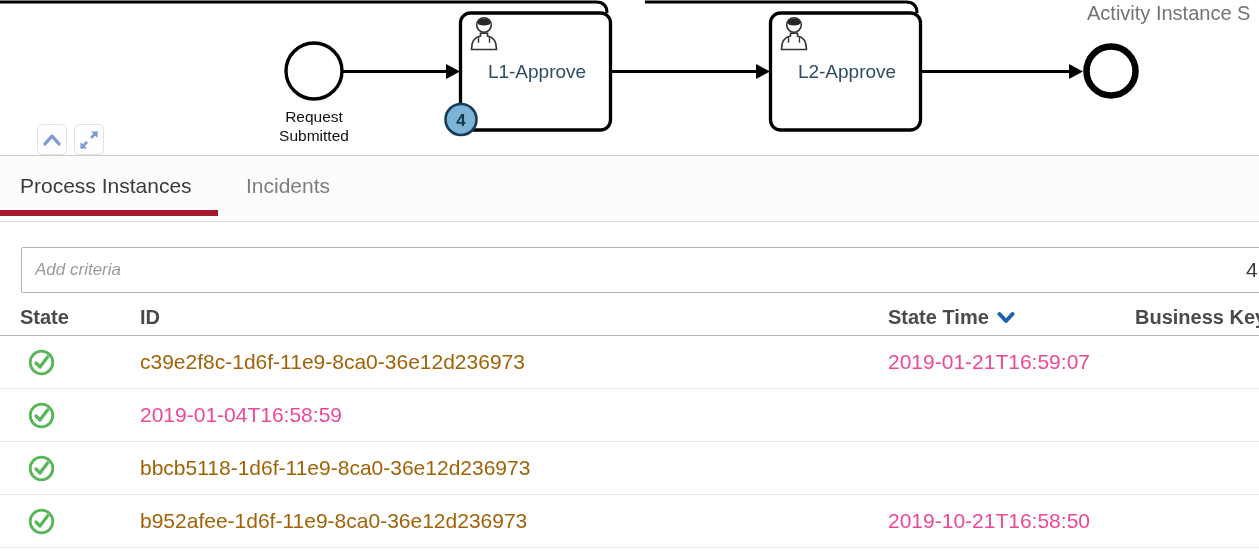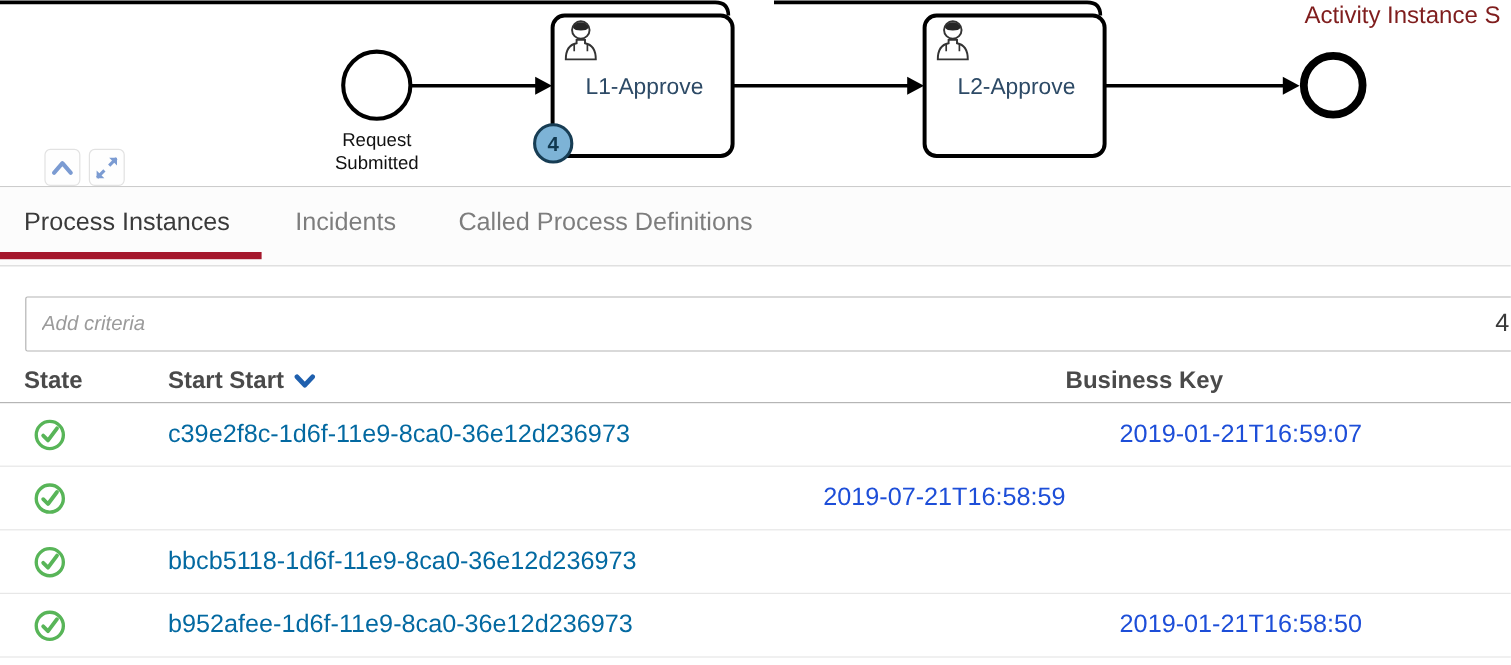--- a/index.html
+++ b/index.html
@@ -6,21 +6,21 @@
   html, body { background: #fff; }
   body {
     width: 1259px; height: 554px; overflow: hidden; position: relative;
     font-family: "Liberation Sans", sans-serif; color: #333;
   }
   .abs { position: absolute; }
 
   
   #diagram-area { top: 0; left: 0; width: 1259px; height: 155px; background: #fff; }
   #activity-link {
-    top: 2px; left: 1087px; font-size: 20px; color: #7f1d1d;
+    top: 2px; left: 1087px; font-size: 20px; color: #737373;
     white-space: nowrap; cursor: pointer; text-decoration: none;
   }
   .diagram-btn {
     width: 30px; height: 31px; top: 124px; background: #fefefe;
     border: 1px solid #e2e2e2; border-radius: 5px;
     display: flex; align-items: center; justify-content: center; cursor: pointer;
   }
   #btn-collapse { left: 37px; }
   #btn-fullscreen { left: 74px; }
 
@@ -47,22 +47,22 @@
 
   
   #instances-table { top: 300px; left: 0; width: 1290px; }
   .trow, .thead {
     display: grid; grid-template-columns: 120px 748px 247px 200px;
     padding-left: 20px; align-items: center;
   }
   .thead { height: 36px; border-bottom: 1px solid #b5b5b5; font-weight: bold; font-size: 20px; color: #4a4a4a; }
   .thead .cell { display: flex; align-items: center; white-space: nowrap; text-align: center; }
   .trow { height: 53px; border-bottom: 1px solid #e7e7e7; font-size: 21px; }
-  .trow .id-link { color: #0369a1; text-decoration: none; cursor: pointer; white-space: nowrap; }
-  .trow .time { color: #1d4ed8; white-space: nowrap; text-align: right; }
+  .trow .id-link { color: #a16207; text-decoration: none; cursor: pointer; white-space: nowrap; }
+  .trow .time { color: #ec4899; white-space: nowrap; }
   .state-cell { display: flex; align-items: center; padding-left: 8px; }
   .sort-icon { margin-left: 8px; display: inline-flex; }
 </style>
 </head>
 <body>
 
 <div class="abs" id="diagram-area">
 
   <svg width="1259" height="155" viewBox="0 0 1259 155">
 
@@ -123,32 +123,32 @@
       <polygon points="3.5,14 3.5,20.5 10,20.5" fill="#7b9bd2"></polygon>
     </svg>
   </div>
 </div>
 
 <div class="abs hline" style="top:155px"></div>
 
 <div class="abs" id="tabbar">
   <div class="tab active" style="left:20px">Process Instances</div>
   <div class="tab" style="left:246px">Incidents</div>
-  <div class="tab" style="left:382px">Called Process Definitions</div>
   <div id="active-underline"></div>
 </div>
 
 <input id="criteria-input" type="text" placeholder="Add criteria" style="">
 <div class="abs" id="search-count">4</div>
 
 <div class="abs" id="instances-table">
   <div class="thead">
     <div class="cell">State</div>
+    <div class="cell">ID</div>
     <div class="cell">
-      <span>Start Start</span>
+      <span>State Time</span>
       <span class="sort-icon">
         <svg width="18" height="13" viewBox="0 0 18 13">
           <polyline points="2.5,3 9,10 15.5,3" fill="none" stroke="#1f60ae" stroke-width="4" stroke-linecap="round" stroke-linejoin="round"></polyline>
         </svg>
       </span>
     </div>
     <div class="cell">Business Key</div>
   </div>
 
   <div class="trow">
@@ -163,21 +163,21 @@
     <div class="time"></div>
   </div>
 
   <div class="trow">
     <div class="state-cell">
       <svg width="27" height="27" viewBox="0 0 27 27">
         <circle cx="13.5" cy="13.5" r="11.3" fill="none" stroke="#58b558" stroke-width="2.8"></circle>
         <polyline points="8,14 12,18 19.5,8" fill="none" stroke="#58b558" stroke-width="3.2" stroke-linecap="round" stroke-linejoin="round"></polyline>
       </svg>
     </div>
-    <div class="time">2019-07-21T16:58:59</div>
+    <div class="time">2019-01-04T16:58:59</div>
     <div class="time"></div>
   </div>
 
   <div class="trow">
     <div class="state-cell">
       <svg width="27" height="27" viewBox="0 0 27 27">
         <circle cx="13.5" cy="13.5" r="11.3" fill="none" stroke="#58b558" stroke-width="2.8"></circle>
         <polyline points="8,14 12,18 19.5,8" fill="none" stroke="#58b558" stroke-width="3.2" stroke-linecap="round" stroke-linejoin="round"></polyline>
       </svg>
     </div>
@@ -186,16 +186,16 @@
   </div>
 
   <div class="trow">
     <div class="state-cell">
       <svg width="27" height="27" viewBox="0 0 27 27">
         <circle cx="13.5" cy="13.5" r="11.3" fill="none" stroke="#58b558" stroke-width="2.8"></circle>
         <polyline points="8,14 12,18 19.5,8" fill="none" stroke="#58b558" stroke-width="3.2" stroke-linecap="round" stroke-linejoin="round"></polyline>
       </svg>
     </div>
     <div><a class="id-link">b952afee-1d6f-11e9-8ca0-36e12d236973</a></div>
-    <div class="time">2019-01-21T16:58:50</div>
+    <div class="time">2019-10-21T16:58:50</div>
     <div class="time"></div>
   </div>
 </div>
 
 </body></html>

